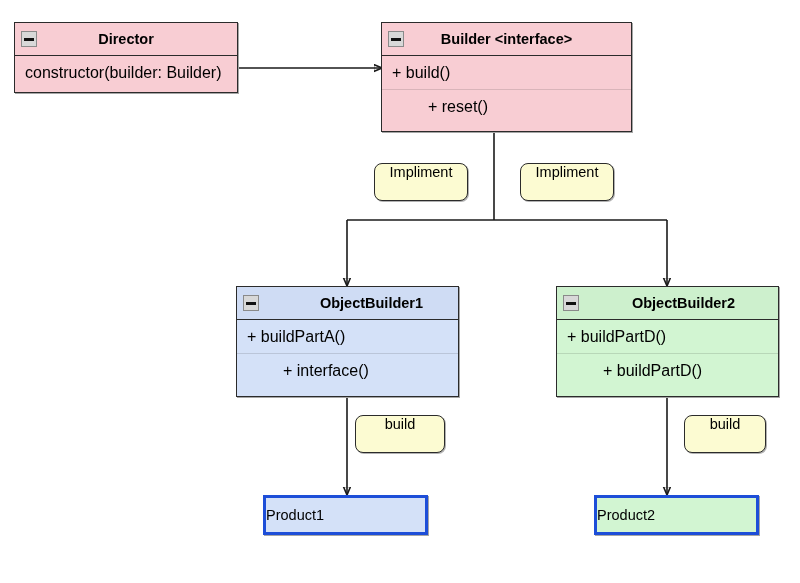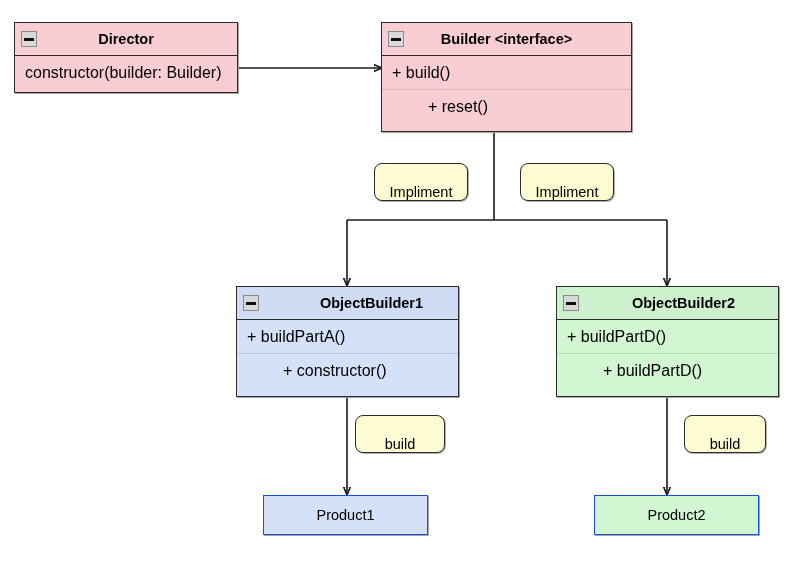--- a/index.html
+++ b/index.html
@@ -77,42 +77,41 @@
   .fill-pink-head   { background: #f8cdd3; }
   .fill-blue        { background: #d4e1f8; }
   .fill-blue-head   { background: #cfdcf4; padding-left: 48px; }
   .fill-green       { background: #d2f5d2; }
   .fill-green-head  { background: #cdf0cd; padding-left: 32px; }
 
   
   .prod-box {
     position: absolute;
     box-sizing: border-box;
-    border: 1px solid #1d4ed8;
+    border: 3px solid #1d4ed8;
     box-shadow: 1px 1px 0 rgba(0,0,0,0.35);
     text-align: center;
     font-size: 14.5px;
     color: #000000;
     display: flex;
     align-items: center;
-    justify-content: center;
   }
 
   
   .note-box {
     position: absolute;
     box-sizing: border-box;
     background: #fcfbd2;
     border: 1px solid #2b2b2b;
     border-radius: 8px;
     text-align: center;
     font-size: 14.5px;
     color: #000000;
     display: flex;
-    align-items: flex-end;
+    align-items: flex-start;
     justify-content: center;
     box-shadow: 1px 1px 0 rgba(0,0,0,0.30);
   }
 
   
   #connectors {
     position: absolute;
     left: 0;
     top: 0;
     width: 800px;
@@ -175,21 +174,21 @@
   <div class="note-box" style="left:520px; top:163px; width:94px; height:38px;">
     <span>Impliment</span>
   </div>
 
   <div class="uml-box fill-blue" style="left:236px; top:286px; width:223px; height:111px;">
     <div class="uml-header fill-blue-head">
       <span class="minus-icon"></span>
       <span>ObjectBuilder1</span>
     </div>
     <div class="uml-row">+ buildPartA()</div>
-    <div class="uml-row">+ constructor()</div>
+    <div class="uml-row">+ interface()</div>
   </div>
 
   <div class="uml-box fill-green" style="left:556px; top:286px; width:223px; height:111px;">
     <div class="uml-header fill-green-head">
       <span class="minus-icon"></span>
       <span>ObjectBuilder2</span>
     </div>
     <div class="uml-row">+ buildPartD()</div>
     <div class="uml-row">+ buildPartD()</div>
   </div>

